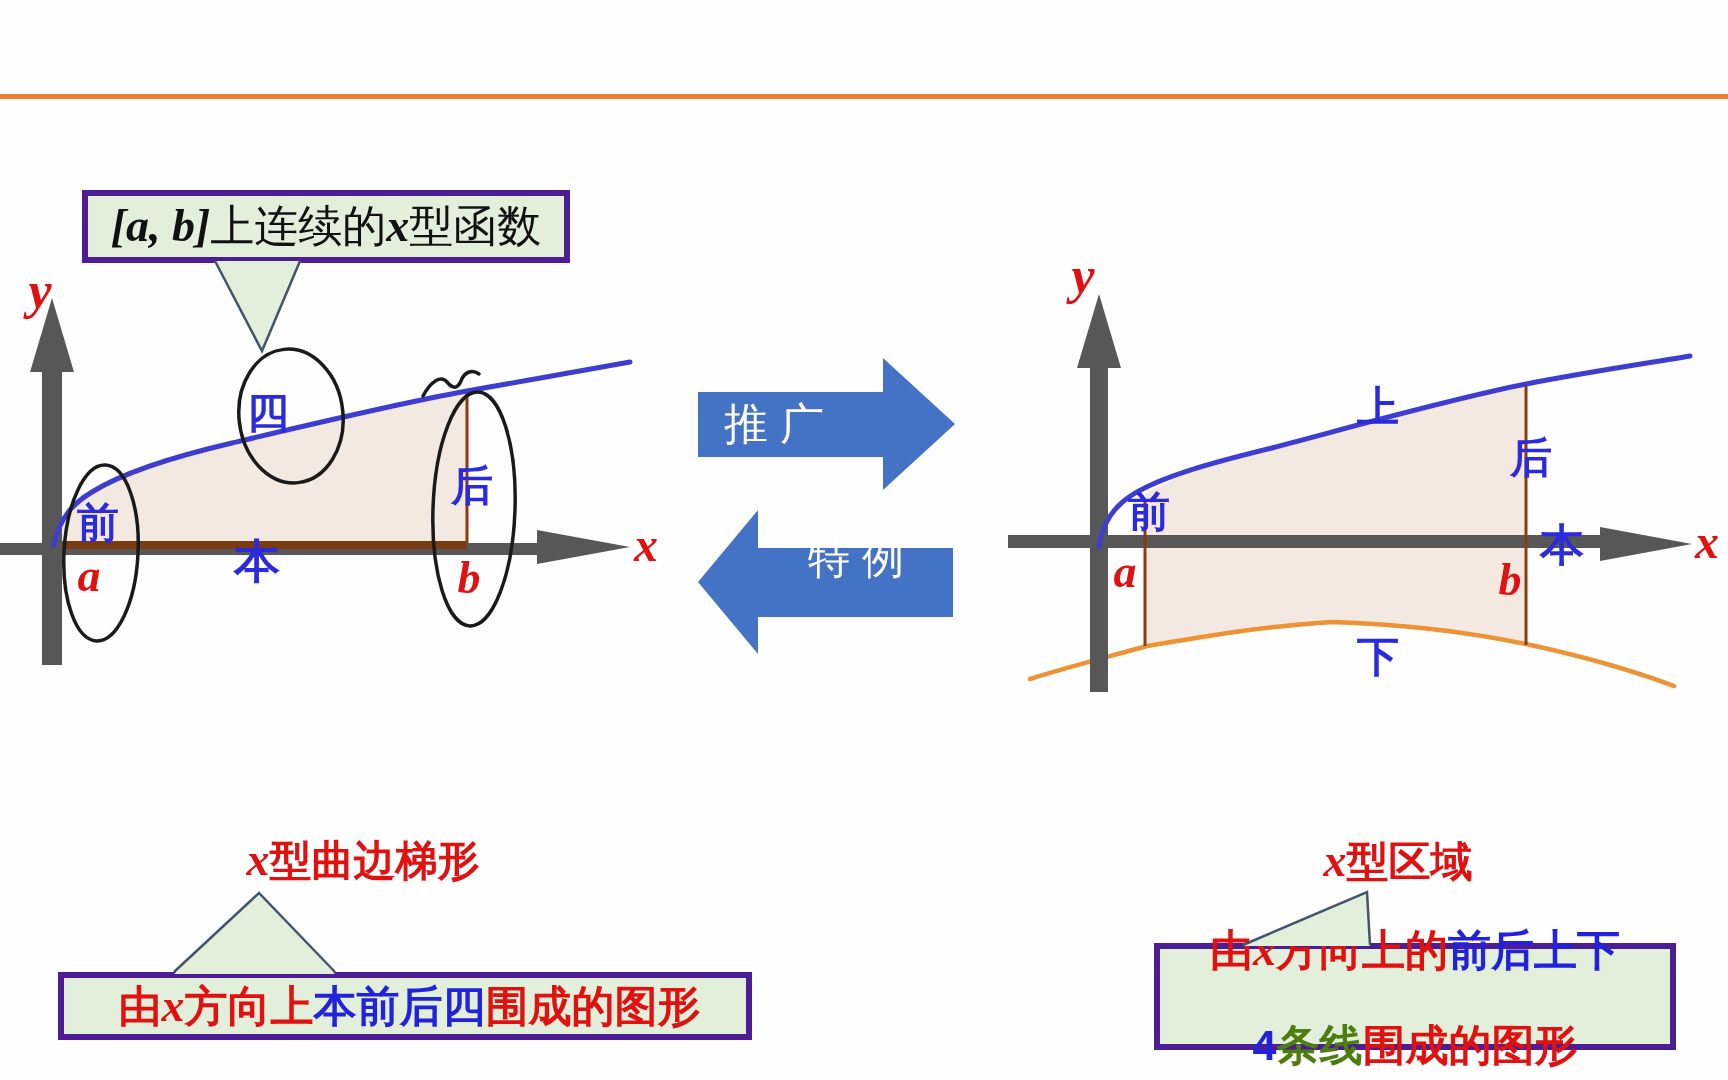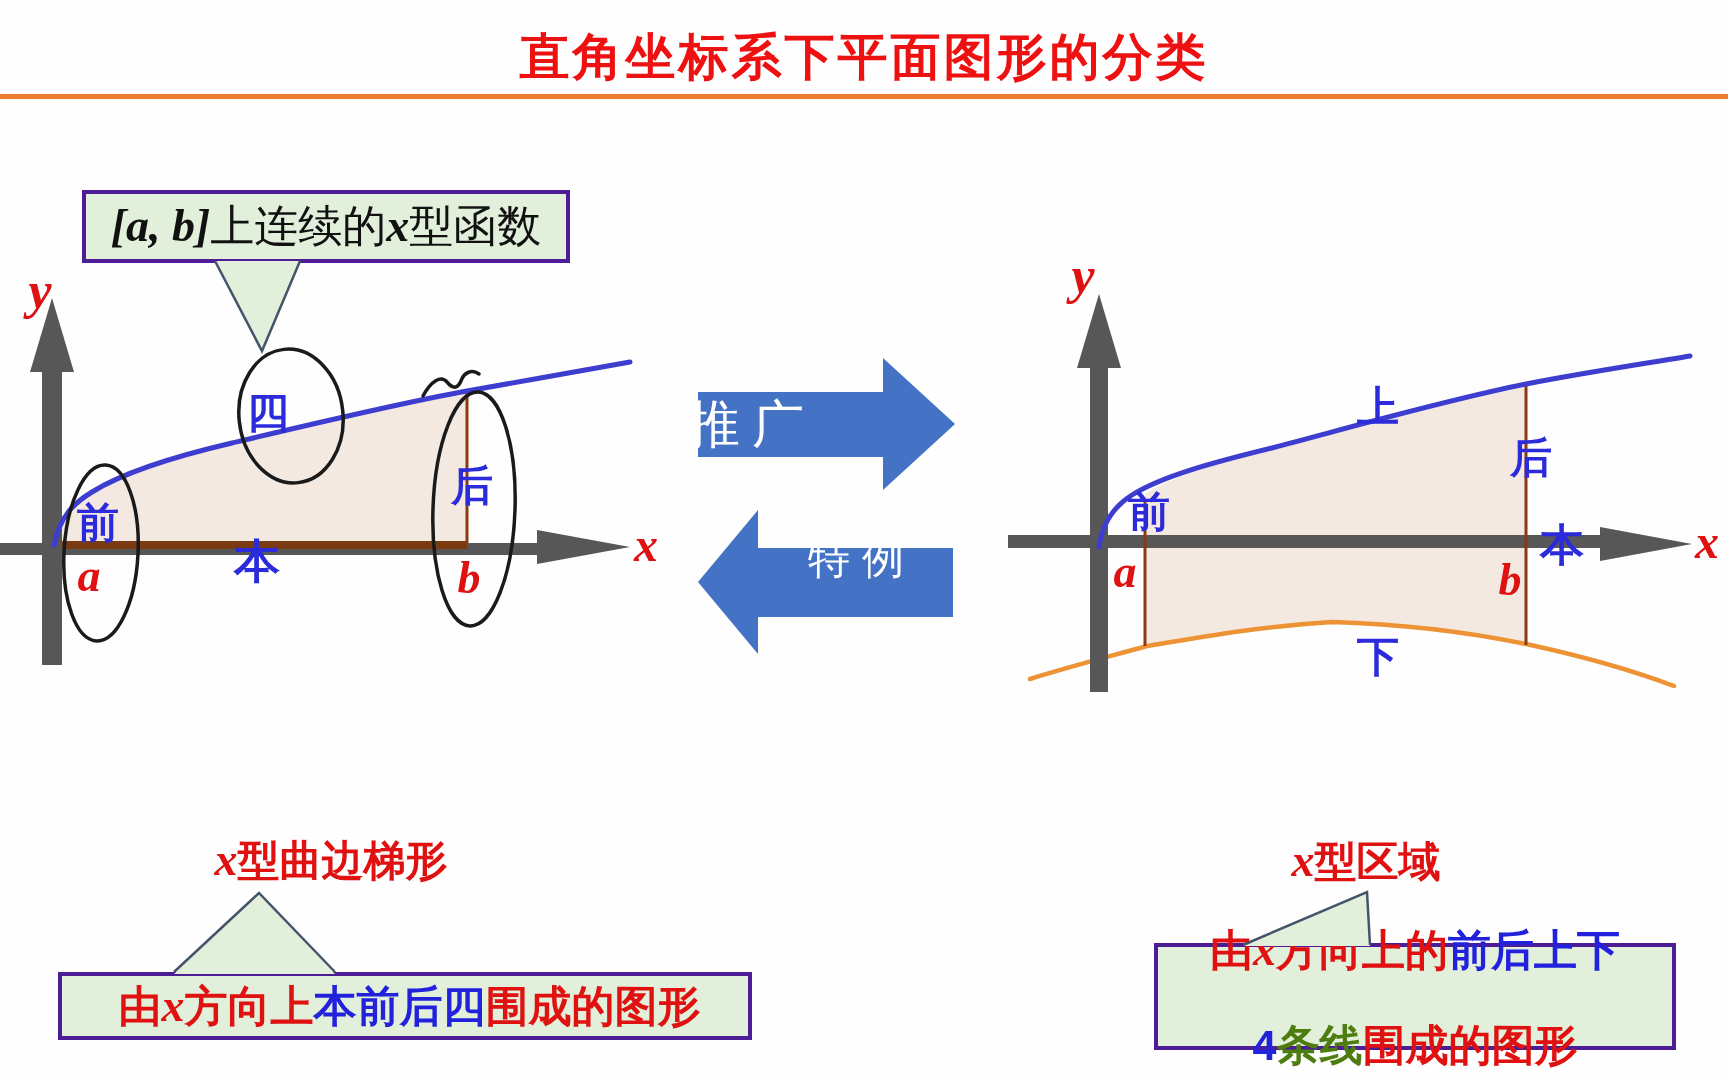--- a/index.html
+++ b/index.html
@@ -5,40 +5,39 @@
   html,body{margin:0;padding:0;background:#ffffff;}
   .page{position:relative;width:1728px;height:1080px;background:#fefefe;overflow:hidden;
         font-family:"Liberation Sans","DejaVu Sans",sans-serif;}
   .lbl{position:absolute;transform:translate(-50%,-50%);white-space:nowrap;line-height:1;}
   .title{position:absolute;top:24px;left:0;right:0;text-align:center;
          font-size:50px;font-weight:bold;color:#ee1111;letter-spacing:3px;}
   .rule{position:absolute;top:94px;left:0;width:1728px;height:5px;background:#ED7D31;}
   .red-var{font-family:"Liberation Serif","DejaVu Serif",serif;font-style:italic;font-weight:bold;color:#e01111;}
   .blue-cn{color:#2b2bdb;font-weight:bold;}
   .white-cn{color:#ffffff;font-weight:500;letter-spacing:12px;}
-  .callout-box{position:absolute;background:#e2efda;border:4px solid #4c1d95;box-sizing:border-box;
+  .callout-box{position:absolute;background:#e2efda;border:6px solid #4c1d95;box-sizing:border-box;
                display:flex;align-items:center;justify-content:center;}
   .callout-text{font-size:44px;color:#111;white-space:nowrap;}
   .math{font-family:"Liberation Serif","DejaVu Serif",serif;font-style:italic;font-weight:bold;font-size:46px;}
   .heading{position:absolute;transform:translate(-50%,-50%);white-space:nowrap;
-           font-size:42px;font-weight:bold;color:#e01111;}
+           font-size:42px;font-weight:bold;color:#e01111;margin-left:32px;}
   .heading .math{font-size:46px;color:#e01111;}
   .boxline{white-space:nowrap;font-size:43px;font-weight:bold;line-height:1.18;text-align:center;}
   .seg-red{color:#e01111;}
   .seg-blue{color:#2222dd;}
   .seg-black{color:#4d7c0f;}
   svg{position:absolute;left:0;top:0;}
   .z0{z-index:0;} .z2{z-index:2;} .z3{z-index:3;} .z4{z-index:4;}
 </style>
 </head>
 <body>
 
 <div class="page">
 
-  <div class="title">直角坐标系下平面图形的分类</div>
   <div class="rule"></div>
 
   <svg class="z0" width="1728" height="1080" viewBox="0 0 1728 1080">
 
     <path d="M54,545 C60,516 74,503 92,492 C124,472 172,457 232,443 C312,424 400,403 467,391 L467,543 L54,543 Z" fill="#f4e9e1"></path>
     <rect x="0" y="543" width="538" height="12" fill="#575757"></rect>
     <polygon points="537,530 537,564 630,547" fill="#575757"></polygon>
     <rect x="52" y="541" width="415" height="8" fill="#7a3b12"></rect>
     <rect x="42" y="360" width="20" height="305" fill="#575757"></rect>
     <polygon points="30,372 74,372 52,298" fill="#575757"></polygon>
@@ -95,21 +94,21 @@
 
   <div class="lbl red-var z4" style="left:40px;top:291px;font-size:52px;">y</div>
   <div class="lbl red-var z4" style="left:646px;top:545px;font-size:48px;">x</div>
   <div class="lbl red-var z4" style="left:89px;top:576px;font-size:46px;">a</div>
   <div class="lbl red-var z4" style="left:469px;top:578px;font-size:46px;">b</div>
   <div class="lbl blue-cn z4" style="left:98px;top:523px;font-size:42px;">前</div>
   <div class="lbl blue-cn z4" style="left:257px;top:561px;font-size:46px;">本</div>
   <div class="lbl blue-cn z4" style="left:472px;top:486px;font-size:42px;">后</div>
   <div class="lbl blue-cn z4" style="left:268px;top:413px;font-size:42px;">四</div>
 
-  <div class="lbl white-cn z4" style="left:752px;top:424px;font-size:52px;">推广</div>
+  <div class="lbl white-cn z4" style="left:780px;top:424px;font-size:44px;">推广</div>
   <div class="lbl white-cn z4" style="left:862px;top:559px;font-size:42px;">特例</div>
 
   <div class="lbl red-var z4" style="left:1083px;top:276px;font-size:52px;">y</div>
   <div class="lbl red-var z4" style="left:1707px;top:542px;font-size:48px;">x</div>
   <div class="lbl red-var z4" style="left:1125px;top:572px;font-size:46px;">a</div>
   <div class="lbl red-var z4" style="left:1510px;top:580px;font-size:46px;">b</div>
   <div class="lbl blue-cn z4" style="left:1149px;top:512px;font-size:42px;">前</div>
   <div class="lbl blue-cn z4" style="left:1378px;top:407px;font-size:42px;">上</div>
   <div class="lbl blue-cn z4" style="left:1531px;top:458px;font-size:42px;">后</div>
   <div class="lbl blue-cn z4" style="left:1562px;top:545px;font-size:44px;">本</div>

